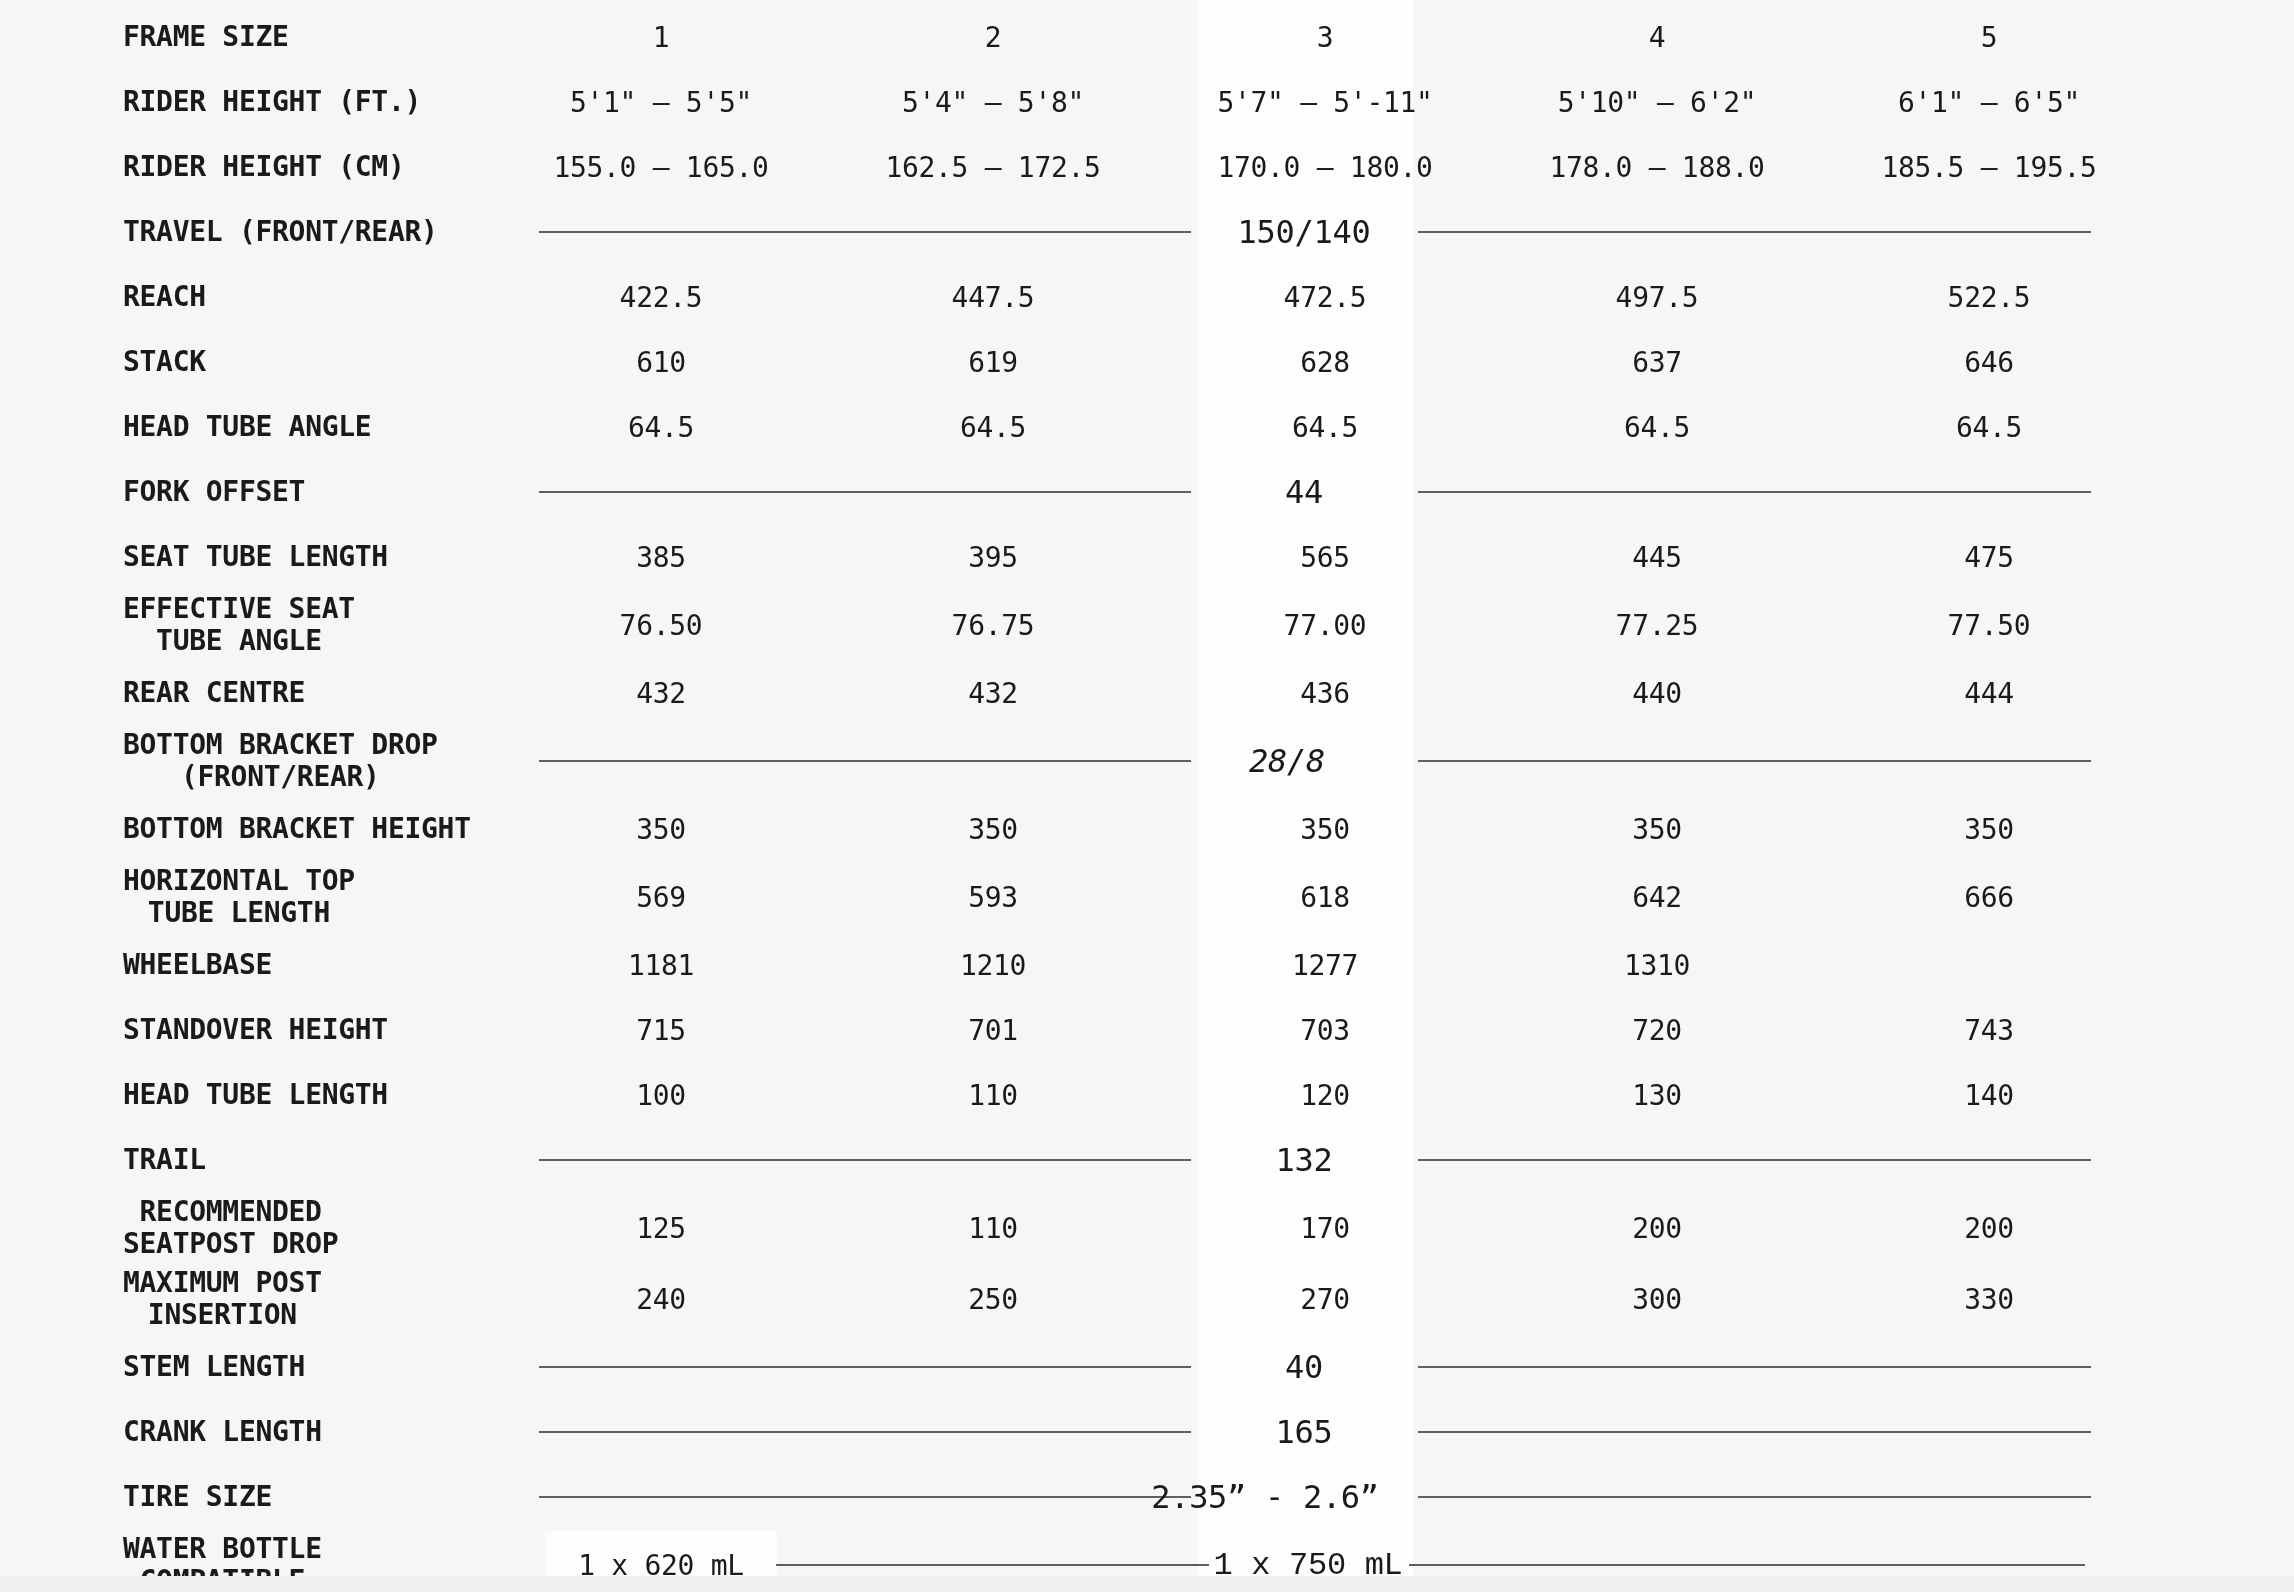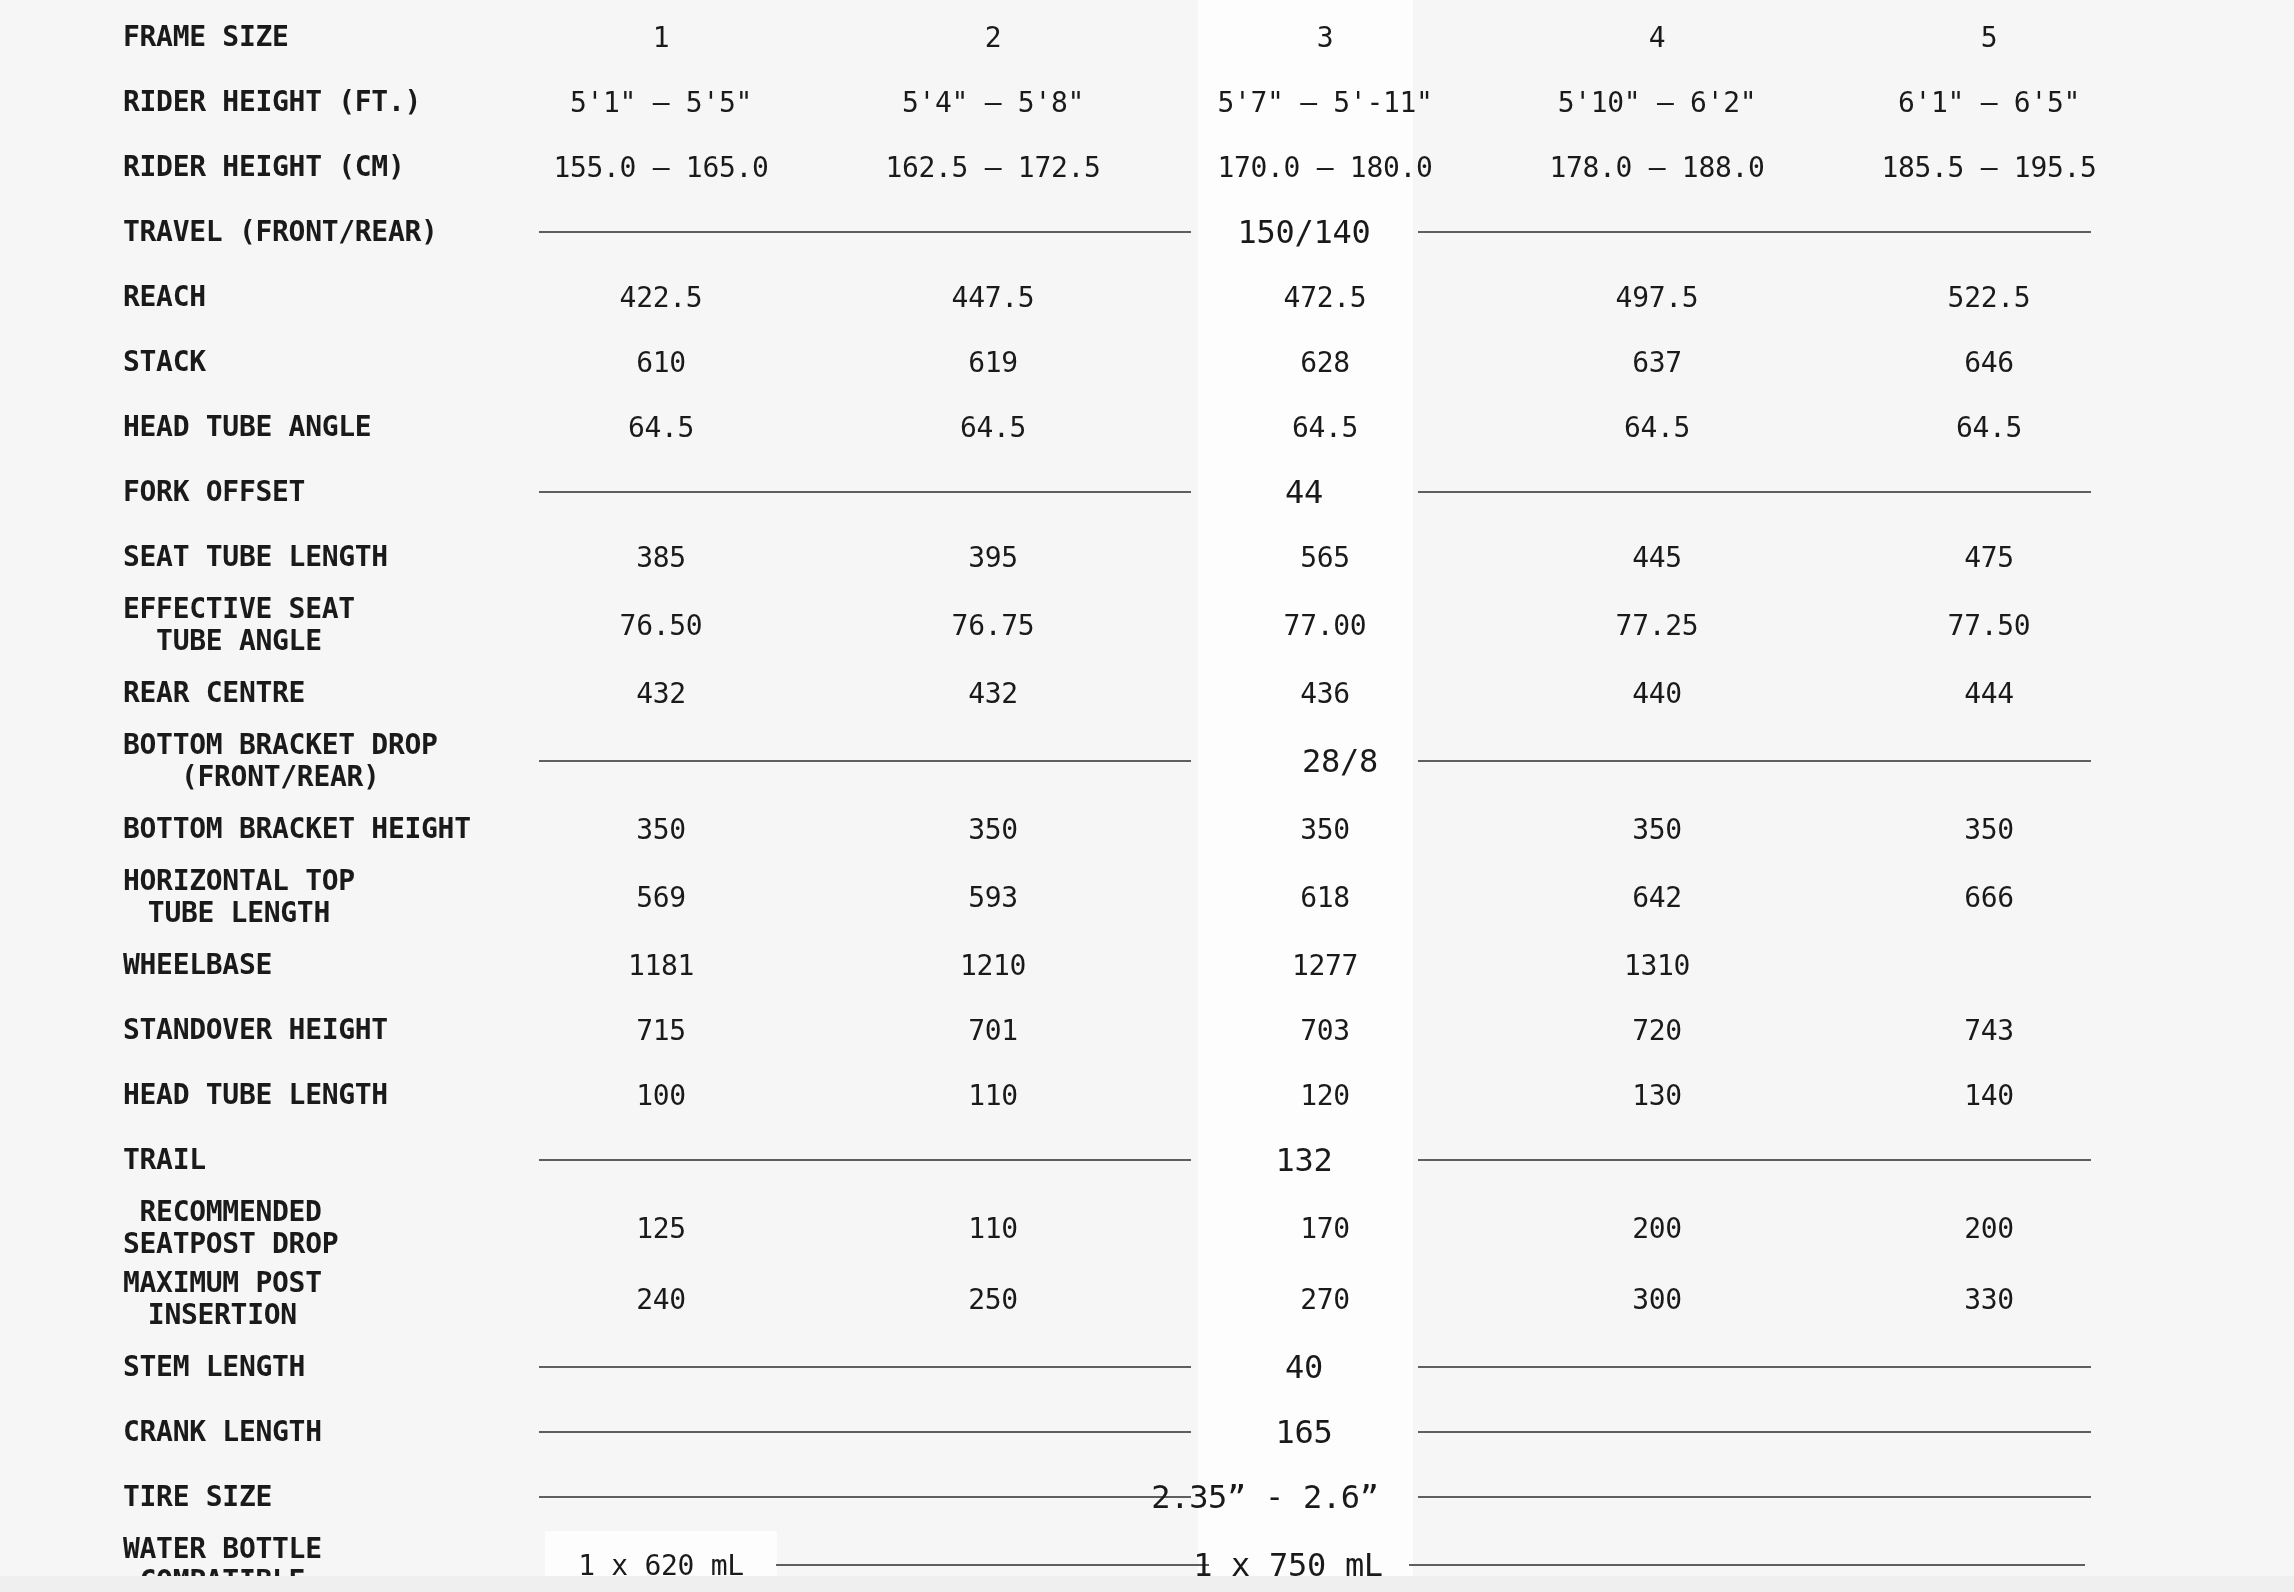--- a/index.html
+++ b/index.html
@@ -122,21 +122,21 @@
         <div class="cell">432</div>
         <div class="cell">436</div>
         <div class="cell">440</div>
         <div class="cell">444</div>
       </div>
       <div class="row tall">
         <div class="label">BOTTOM BRACKET DROP
 (FRONT/REAR)</div>
         <div class="valuearea">
           <div class="rule" style="left: 44px; width: 652px;"></div>
-          <div class="spantext" style="left: 845px;">28/8</div>
+          <div class="spantext" style="left: 792px; font-style: italic;">28/8</div>
           <div class="rule" style="left: 923px; right: 203px;"></div>
         </div>
       </div>
       <div class="row">
         <div class="label">BOTTOM BRACKET HEIGHT</div>
         <div class="cell">350</div>
         <div class="cell">350</div>
         <div class="cell">350</div>
         <div class="cell">350</div>
         <div class="cell">350</div>
@@ -222,20 +222,20 @@
           <div class="spantext" style="left: 770px;">2.35” - 2.6”</div>
           <div class="rule" style="left: 923px; right: 203px;"></div>
         </div>
       </div>
       <div class="row tall">
         <div class="label">WATER BOTTLE
 COMPATIBLE</div>
         <div class="valuearea">
           <div class="hlbox" style="left: 166px;">1 x 620 mL</div>
           <div class="rule" style="left: 281px; width: 433px;"></div>
-          <div class="spantext" style="left: 793px;">1 x 750 mL</div>
+          <div class="spantext" style="left: 813px; font-family: Liberation Mono, monospace;">1 x 750 mL</div>
           <div class="rule" style="left: 914px; right: 209px;"></div>
         </div>
       </div>
     </div>
   <div id="bottom-strip"></div>
 </div>
 
 
 </body></html>

